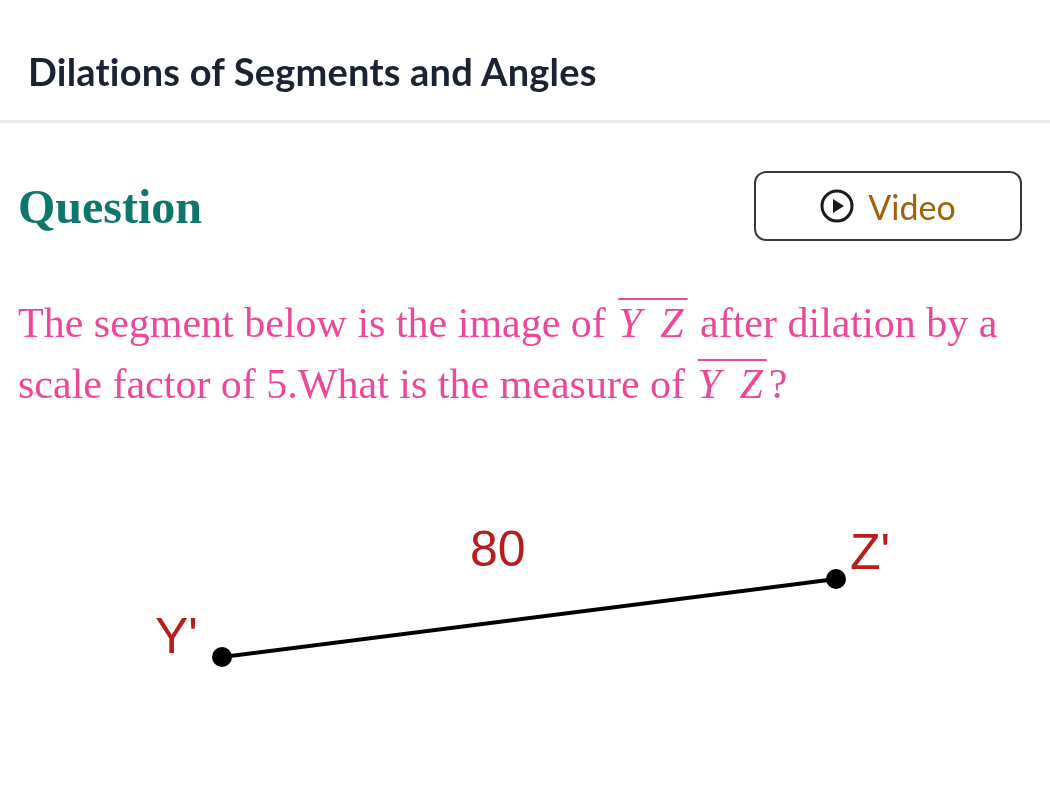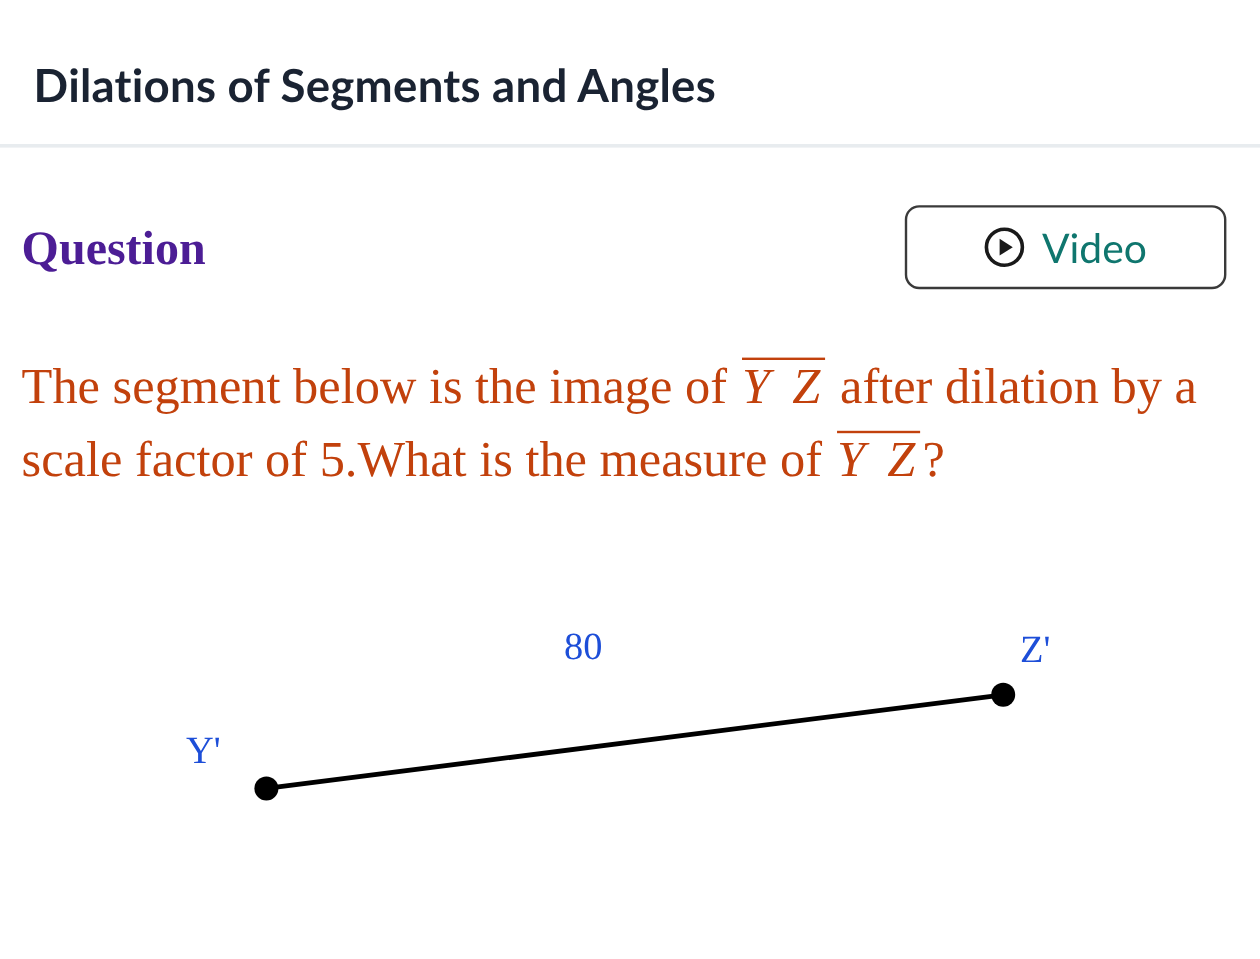--- a/index.html
+++ b/index.html
@@ -22,58 +22,58 @@
       letter-spacing: 0.2px;
       margin-top: 24px;
     }
     .question-bar {
       display: flex;
       align-items: center;
       padding: 48px 28px 0 18px;
       gap: 16px;
     }
     .question-label {
-      font-size: 40px;
+      font-size: 48px;
       font-weight: 700;
-      color: #4c1d95;
+      color: #0f766e;
       flex: 0 0 auto;
     }
     .spacer { flex: 1; }
     .btn {
       height: 70px;
       background: #fff;
       border: 2px solid #3a3a3a;
       border-radius: 12px;
       display: flex;
       align-items: center;
       justify-content: center;
       font-family: 'Lato', 'Segoe UI', -apple-system, sans-serif;
       font-size: 34px;
-      color: #0f766e;
+      color: #a16207;
       cursor: pointer;
       padding: 0 28px;
       gap: 14px;
     }
     .btn-video { min-width: 268px; }
     .btn-examples {
       min-width: 278px;
       border-top-right-radius: 0;
       border-bottom-right-radius: 0;
       border-right: none;
       margin-right: 0;
     }
     .play-icon {
       width: 34px;
       height: 34px;
       flex-shrink: 0;
     }
     .question-body {
       padding: 52px 28px 0 18px;
       font-size: 42px;
-      color: #c2410c;
+      color: #ec4899;
       line-height: 1.45;
       font-family: Georgia, 'Times New Roman', serif;
     }
     .overline {
       text-decoration: overline;
       text-decoration-thickness: 2px;
       font-style: italic;
       font-family: 'Times New Roman', serif;
       letter-spacing: 4px;
       padding: 0 2px;
@@ -87,23 +87,23 @@
       width: 100%;
       height: 200px;
     }
     .diagram svg {
       position: absolute;
       left: 0;
       top: 0;
     }
     .diag-label {
       position: absolute;
-      font-family: Liberation Serif, serif;
-      font-size: 32px;
-      color: #1d4ed8;
+      font-family: Liberation Sans, sans-serif;
+      font-size: 50px;
+      color: #b91c1c;
     }
     .label-yprime { left: 155px; top: 102px; }
     .label-zprime { left: 850px; top: 18px; }
     .label-length { left: 470px; top: 15px; }
   </style>
 </head>
 <body>
 
 <div class="header">
   <h1 class="page-title">Dilations of Segments and Angles</h1>

